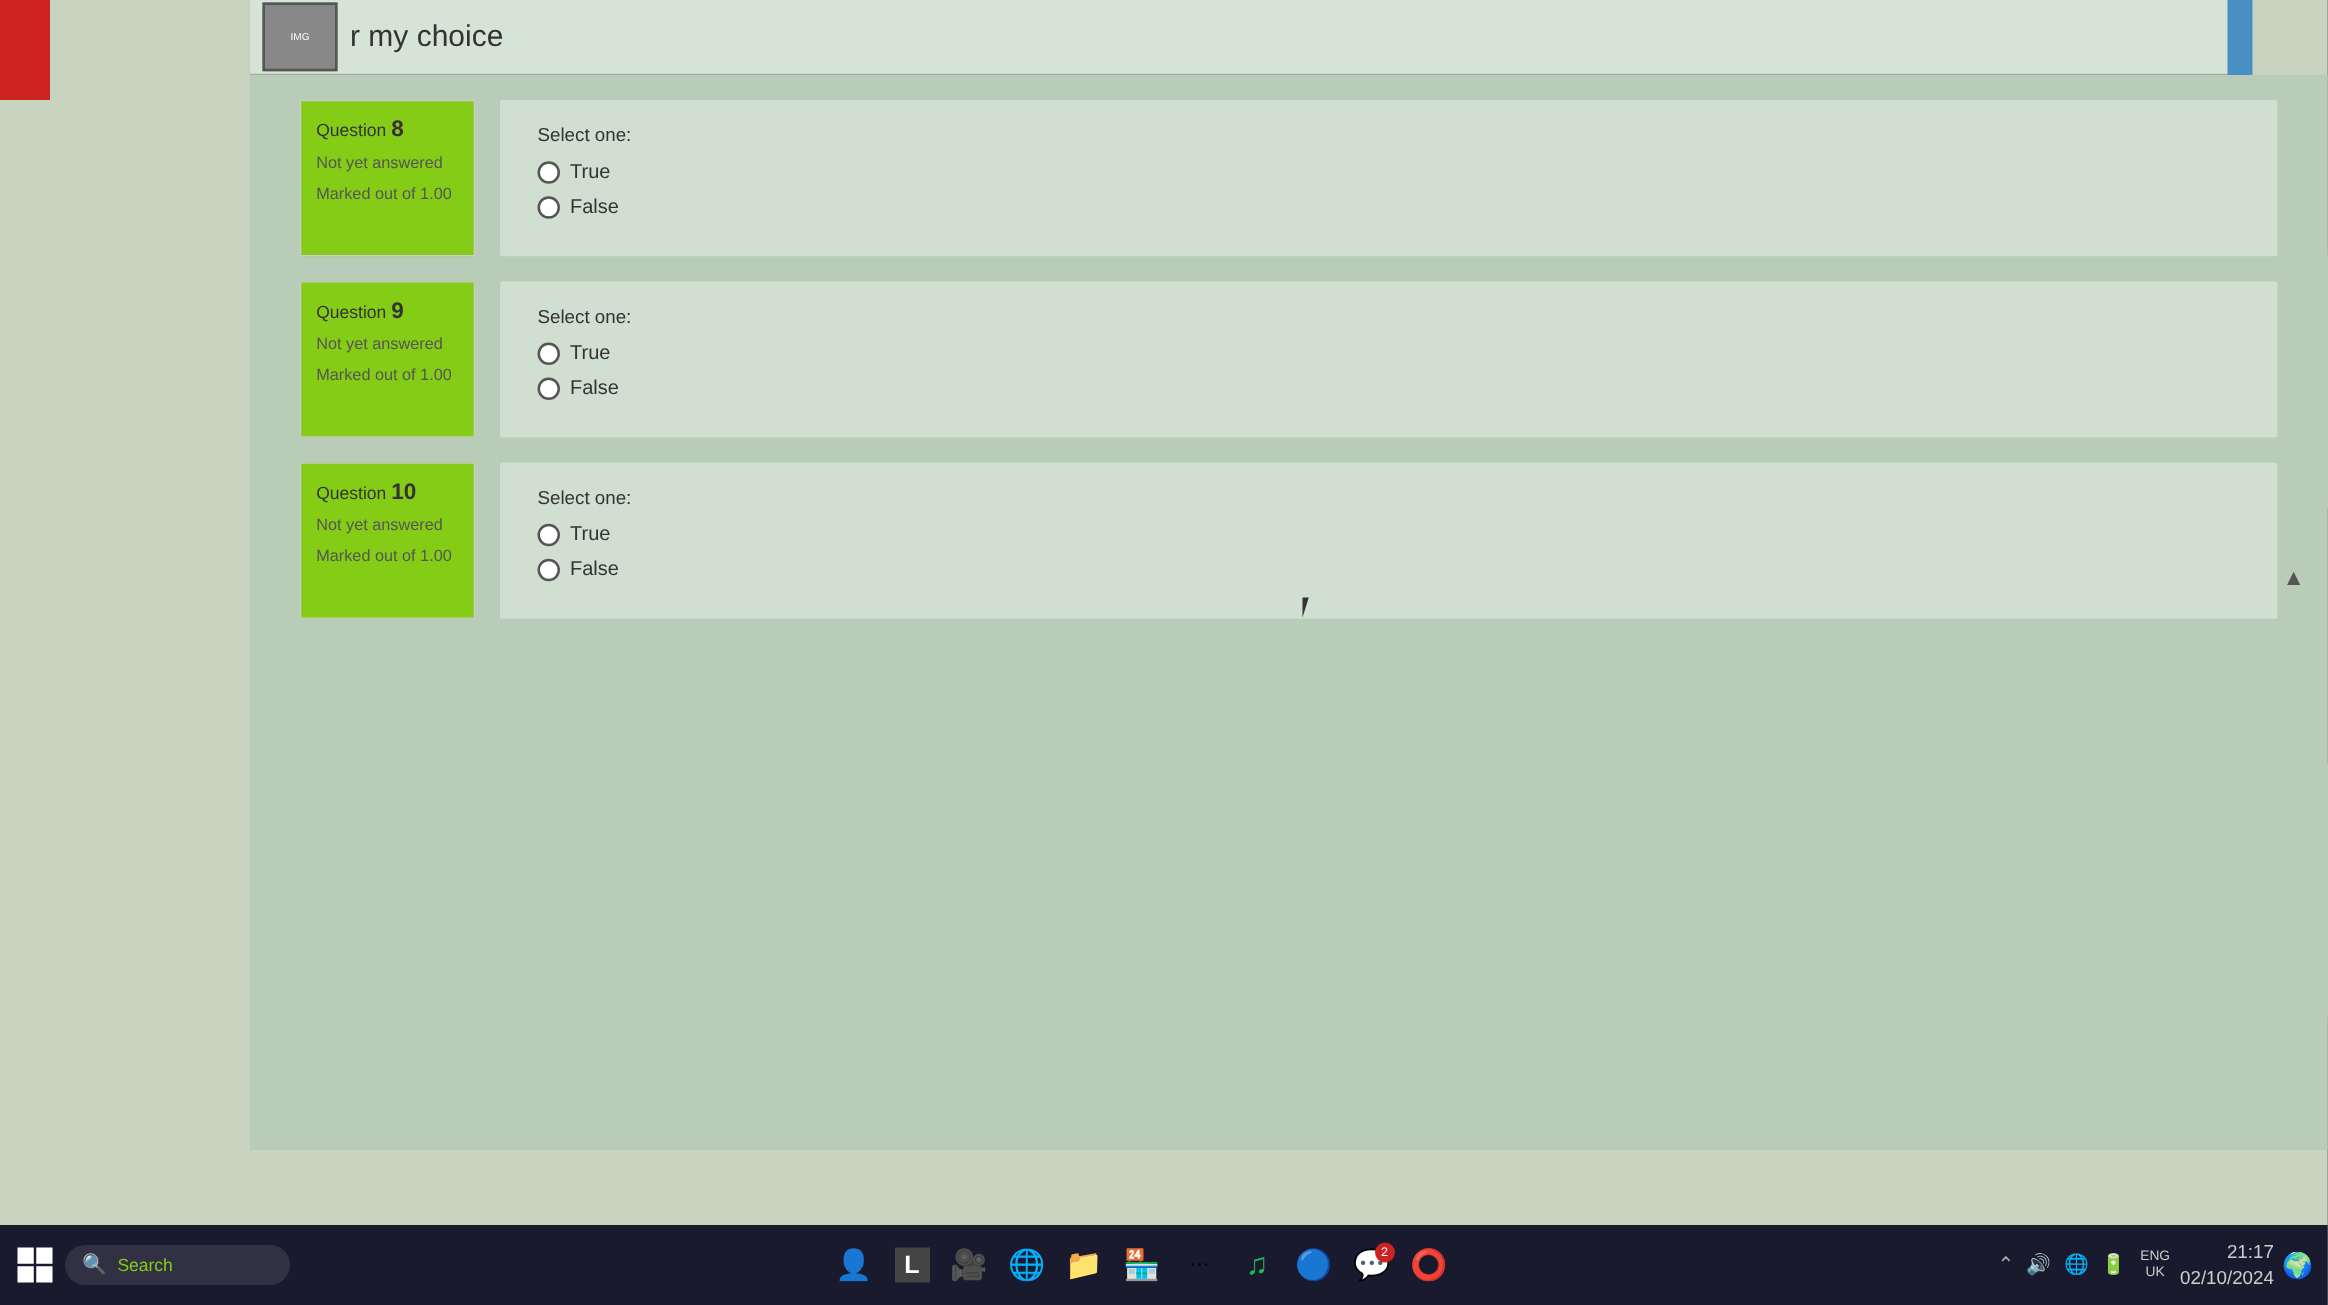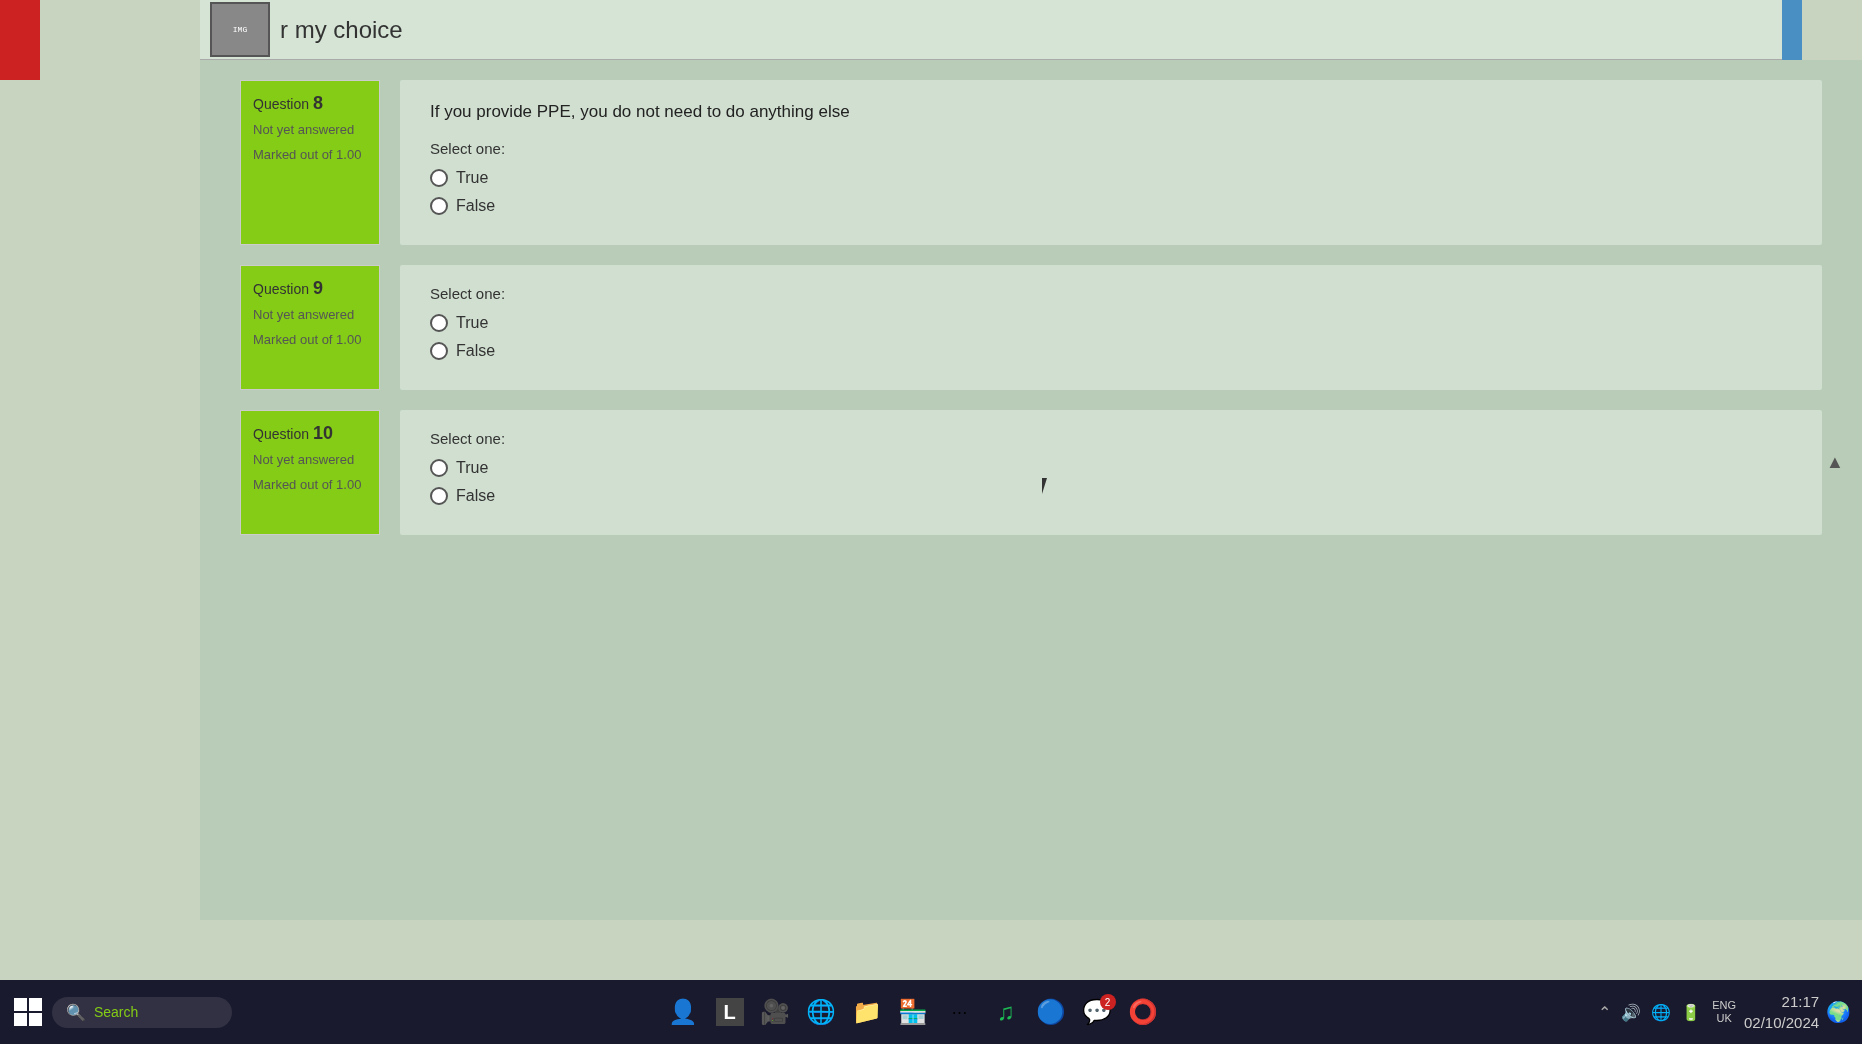--- a/index.html
+++ b/index.html
@@ -331,38 +331,37 @@
     }
   </style>
 </head>
 <body>
 
 <div class="screen-area">
   <div class="red-corner"></div>
 
   <div class="top-bar">
     <div class="top-bar-thumbnail">
-      <span style="font-size:8px;font-family:Liberation Mono, monospace;">IMG</span>
+      <span style="font-size:8px;">IMG</span>
     </div>
     <span class="top-bar-text">r my choice</span>
     <div class="scroll-indicator"></div>
   </div>
 
   <div class="quiz-area">
 
     <div class="question-block">
       <div class="question-sidebar">
         <div class="question-number">
           Question <strong>8</strong>
         </div>
         <div class="question-status">Not yet answered</div>
         <div class="question-mark">Marked out of 1.00</div>
       </div>
       <div class="question-content">
-        <div class="question-text">If you provide PPE, you do not need to do anything else</div>
         <div class="select-one-label">Select one:</div>
         <label class="radio-option">
           <span class="radio-circle"></span>
           <span class="radio-label">True</span>
         </label>
         <label class="radio-option">
           <span class="radio-circle"></span>
           <span class="radio-label">False</span>
         </label>
       </div>

